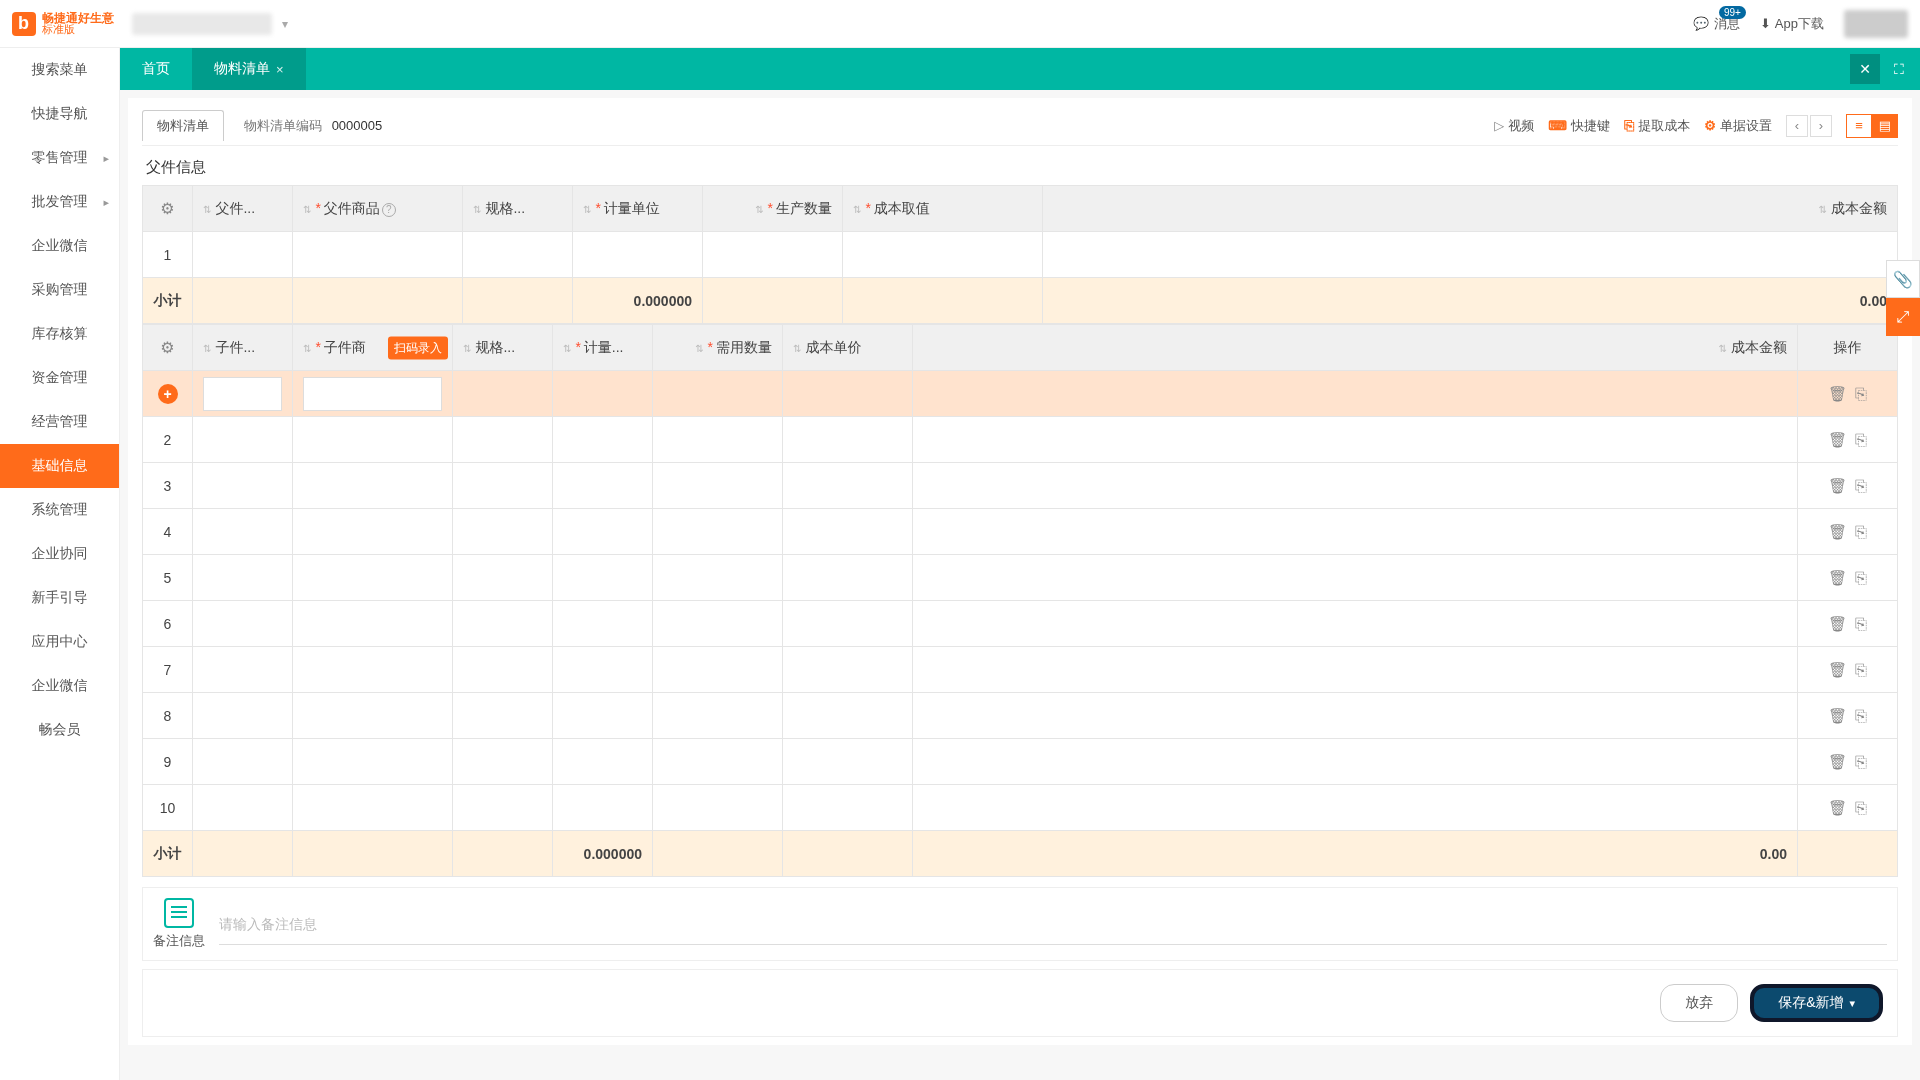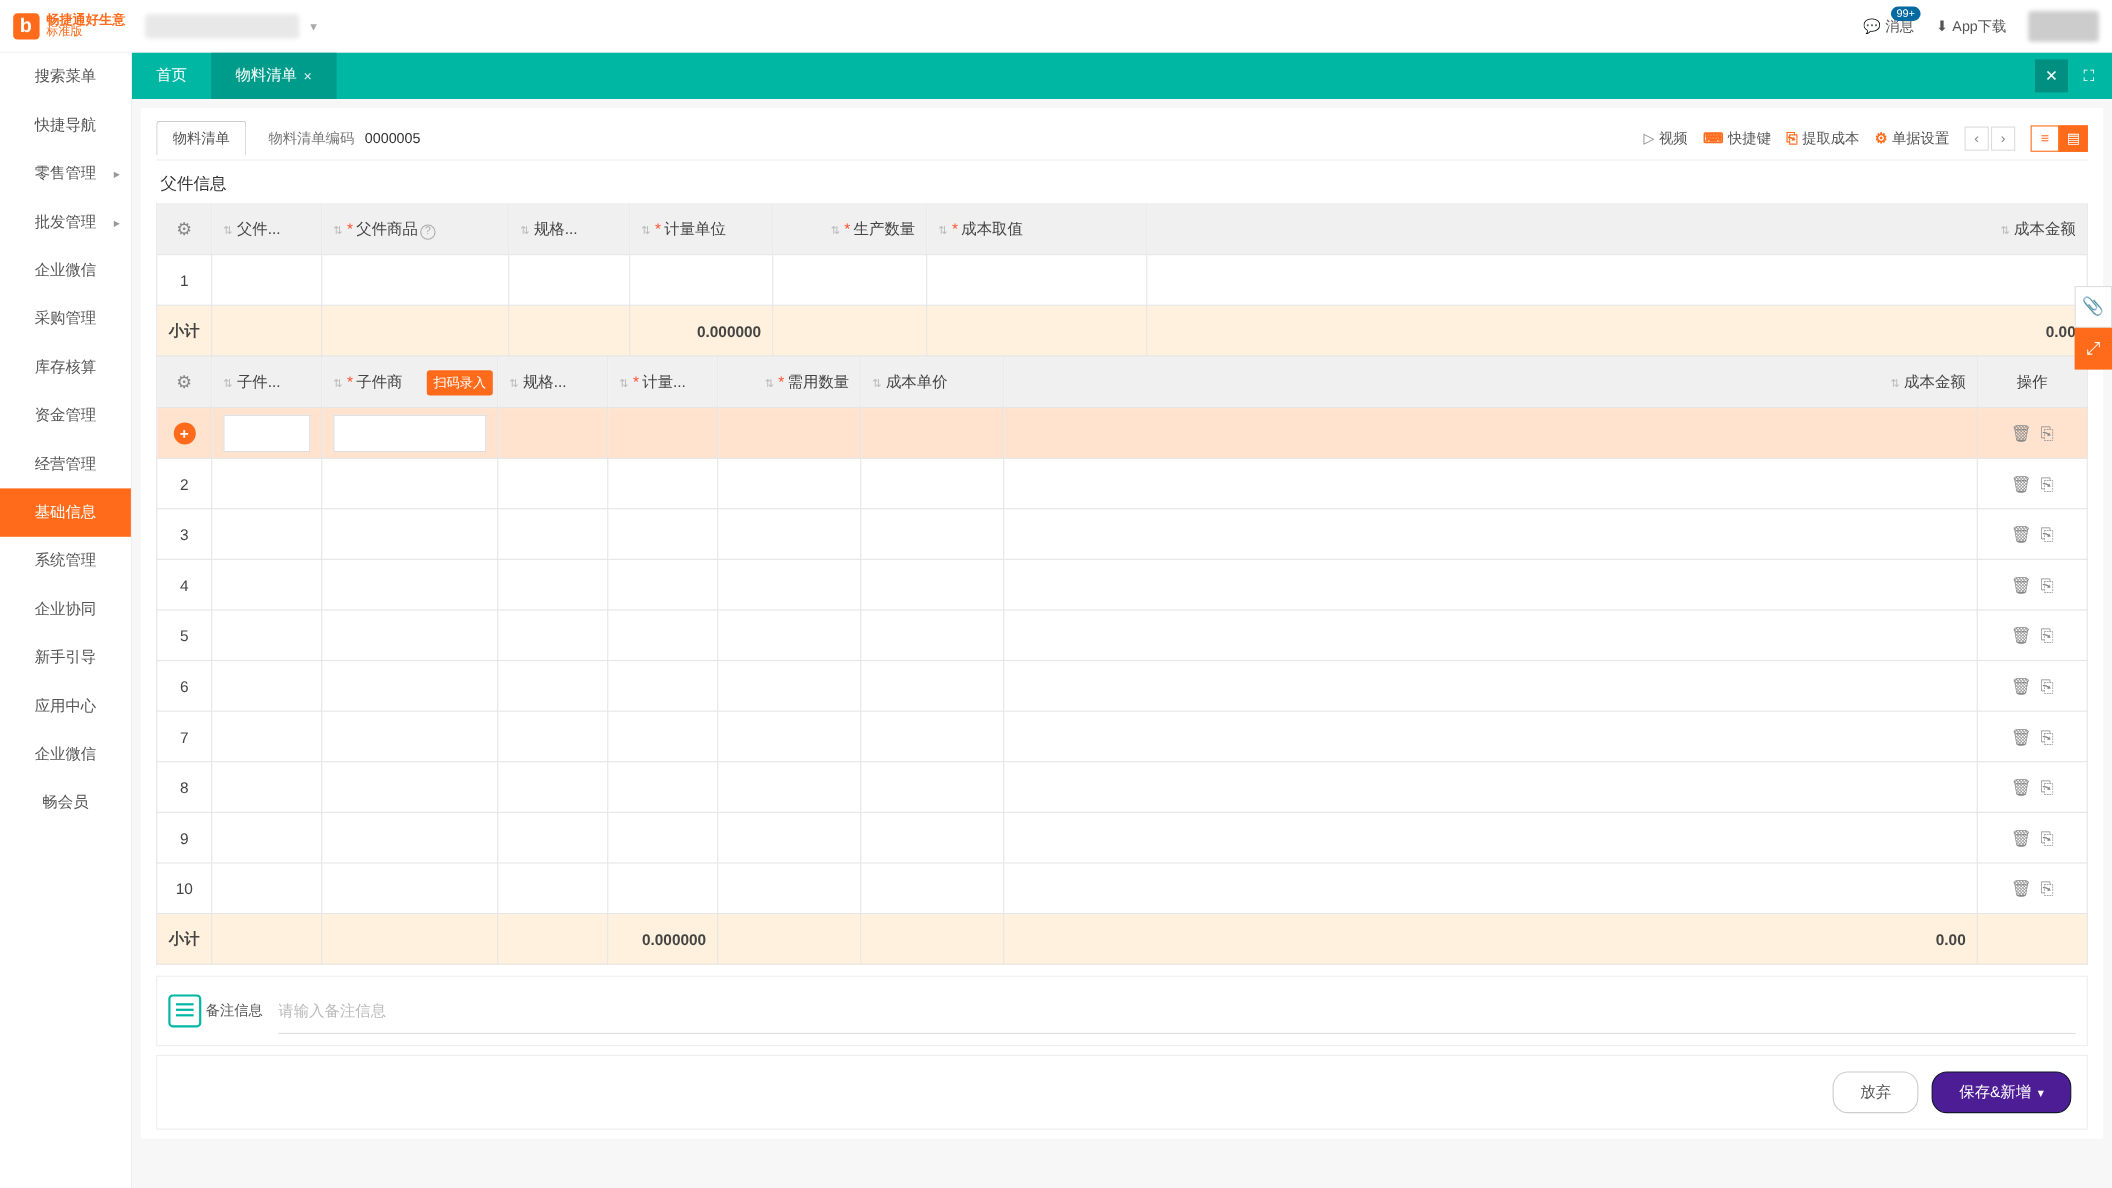--- a/index.html
+++ b/index.html
@@ -62,29 +62,29 @@
 .qmark{display:inline-block;width:14px;height:14px;border:1px solid #aaa;border-radius:50%;font-size:10px;line-height:12px;text-align:center;color:#aaa;margin-left:2px}
 tr.subtotal td{background:#fff1dd;font-weight:bold}
 tr.hl td{background:#ffe3ce}
 .rownum{width:50px}
 .add-circle{display:inline-flex;width:20px;height:20px;background:#ff6b1a;color:#fff;border-radius:50%;align-items:center;justify-content:center;font-weight:bold;cursor:pointer}
 .scan-tag{position:absolute;right:4px;top:50%;transform:translateY(-50%);background:#ff6b1a;color:#fff;border-radius:3px;font-size:12px;padding:3px 6px}
 .cell-input{width:100%;height:34px;border:1px solid #ddd;background:#fff}
 .row-act{color:#888;cursor:pointer;font-size:15px;padding:0 4px}
 
 .remark-row{display:flex;align-items:center;background:#fff;margin-top:10px;padding:10px;gap:14px;border:1px solid #eee}
-.remark-icon{display:flex;flex-direction:row;align-items:center;gap:4px;color:#555}
+.remark-icon{display:flex;flex-direction:column;align-items:center;gap:4px;color:#555}
 .remark-icon .ic{width:30px;height:30px;border:2px solid #00b7a3;border-radius:4px;position:relative}
 .remark-icon .ic::after{content:"";position:absolute;left:5px;right:5px;top:6px;height:2px;background:#00b7a3;box-shadow:0 5px 0 #00b7a3,0 10px 0 #00b7a3}
 .remark-input{flex:1;height:42px;border:none;border-bottom:1px solid #ddd;font-size:14px;color:#333;outline:none}
 .remark-input::placeholder{color:#bbb}
 .action-bar{display:flex;justify-content:flex-end;gap:12px;padding:14px;background:#fff;border:1px solid #eee;margin-top:8px}
 .btn{height:38px;padding:0 24px;border-radius:14px;font-size:14px;cursor:pointer;display:flex;align-items:center}
 .btn-default{background:#fff;border:1px solid #ccc;color:#555}
-.btn-primary{background:#4c1d95;border:1px solid #0f172a;color:#fff}
+.btn-primary{background:#0c4a6e;border:4px solid #0f172a;color:#fff}
 .btn-primary .dd{margin-left:6px;font-size:11px}
 
 .rfloat{position:absolute;right:0;top:260px;display:flex;flex-direction:column}
 .rf-btn{width:34px;height:38px;display:flex;align-items:center;justify-content:center;cursor:pointer;font-size:16px}
 .rf1{background:#fff;border:1px solid #ddd;color:#888}
 .rf2{background:#ff6b1a;color:#fff}
 </style>
 </head>
 <body>
 

